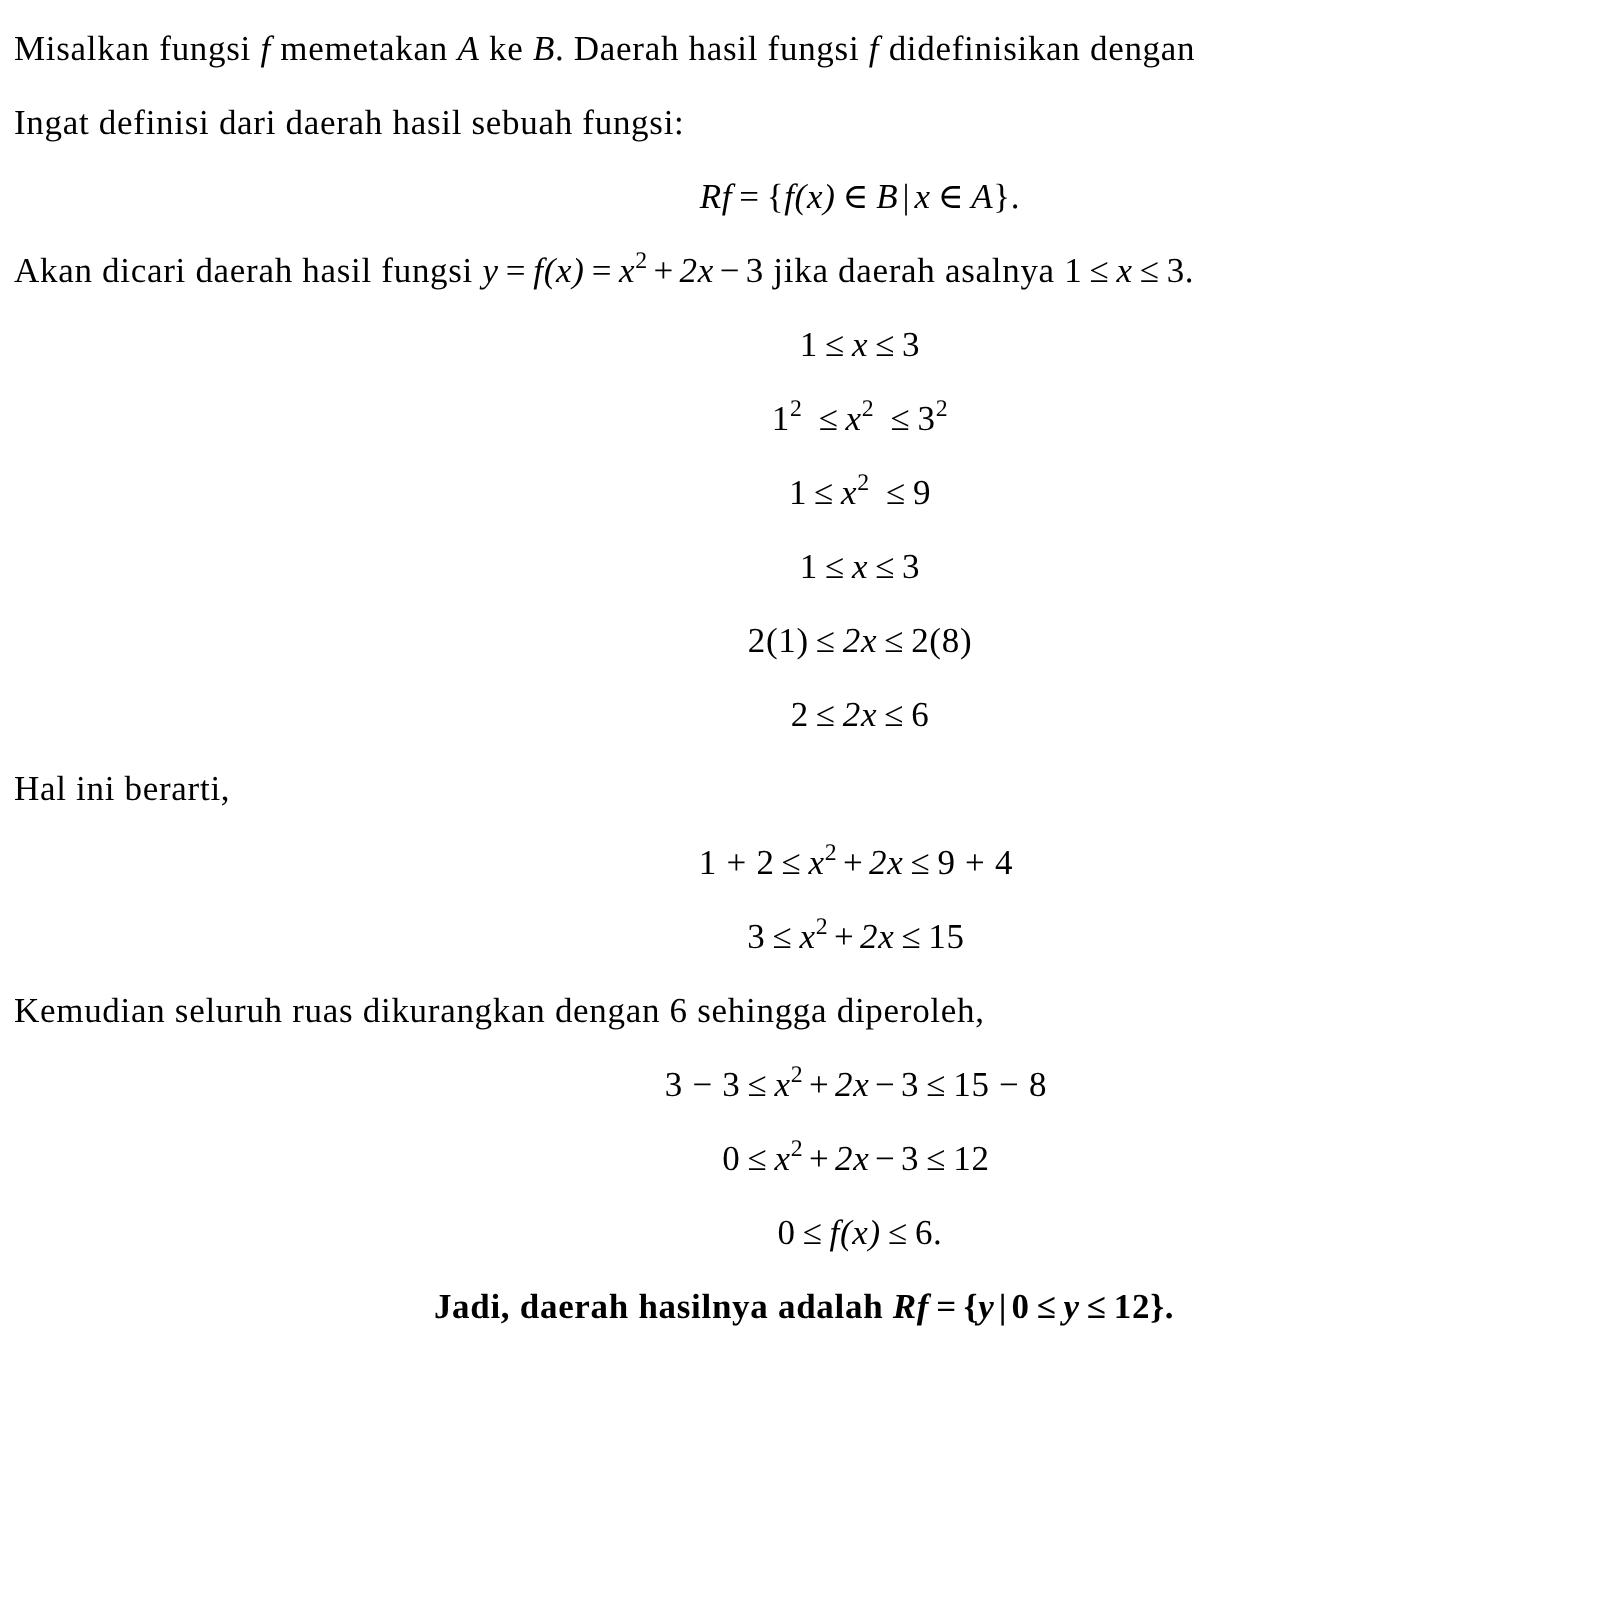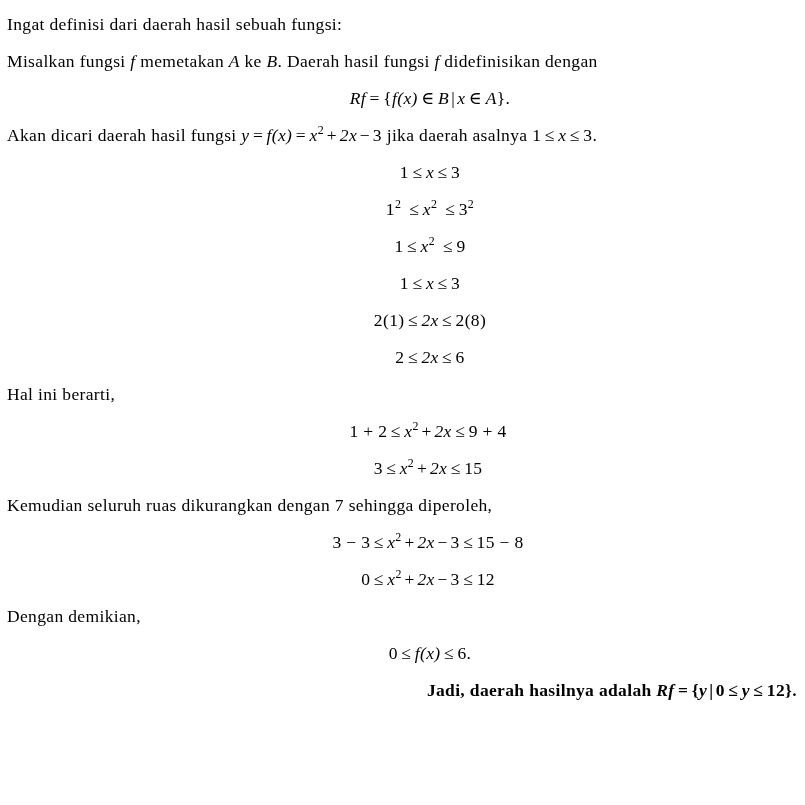--- a/index.html
+++ b/index.html
@@ -36,21 +36,21 @@
     text-align: center;
     padding-right: 0;
     
     transform: translateX(28px);
   }
   .line.eq.wide {
     transform: translateX(26px);
   }
   .line.concl {
     font-weight: bold;
-    text-align: right;
+    text-align: center;
   }
   
   .mi {
     font-style: italic;
     font-family: "Liberation Serif", "DejaVu Serif", serif;
   }
   .mbi {
     font-style: italic;
     font-weight: bold;
   }
@@ -71,23 +71,23 @@
   .sp {
     display: inline-block;
     width: 0.26em;
   }
 </style>
 </head>
 <body>
 
 <div class="page">
 
+  <div class="line body"><span>Misalkan fungsi </span><span class="mi">f</span><span> memetakan </span><span class="mi">A</span><span> ke </span><span class="mi">B</span><span>. Daerah hasil fungsi </span><span class="mi">f</span><span> didefinisikan dengan</span></div>
+
   <div class="line body">Ingat definisi dari daerah hasil sebuah fungsi:</div>
-
-  <div class="line body"><span>Misalkan fungsi </span><span class="mi">f</span><span> memetakan </span><span class="mi">A</span><span> ke </span><span class="mi">B</span><span>. Daerah hasil fungsi </span><span class="mi">f</span><span> didefinisikan dengan</span></div>
 
   <div class="line eq"><span class="mi">Rf</span><span class="rel">=</span><span>{</span><span class="mi">f</span><span class="mi">(x)</span><span class="rel">∈</span><span class="mi">B</span><span class="bar">|</span><span class="mi">x</span><span class="rel">∈</span><span class="mi">A</span><span>}.</span></div>
 
   <div class="line body"><span>Akan dicari daerah hasil fungsi </span><span class="mi">y</span><span class="rel">=</span><span class="mi">f</span><span class="mi">(x)</span><span class="rel">=</span><span class="mi">x</span><span class="sup">2</span><span class="op">+</span><span class="mi">2x</span><span class="op">−</span><span>3</span><span> jika daerah asalnya </span><span>1</span><span class="rel">≤</span><span class="mi">x</span><span class="rel">≤</span><span>3.</span></div>
 
 
   <div class="line eq"><span>1</span><span class="rel">≤</span><span class="mi">x</span><span class="rel">≤</span><span>3</span></div>
 
   <div class="line eq"><span>1</span><span class="sup">2</span><span class="sp"></span><span class="rel">≤</span><span class="mi">x</span><span class="sup">2</span><span class="sp"></span><span class="rel">≤</span><span>3</span><span class="sup">2</span></div>
 
@@ -99,25 +99,24 @@
   <div class="line eq"><span>2(1)</span><span class="rel">≤</span><span class="mi">2x</span><span class="rel">≤</span><span>2(8)</span></div>
 
   <div class="line eq"><span>2</span><span class="rel">≤</span><span class="mi">2x</span><span class="rel">≤</span><span>6</span></div>
 
   <div class="line body">Hal ini berarti,</div>
 
   <div class="line eq wide"><span>1 + 2</span><span class="rel">≤</span><span class="mi">x</span><span class="sup">2</span><span class="op">+</span><span class="mi">2x</span><span class="rel">≤</span><span>9 + 4</span></div>
 
   <div class="line eq wide"><span>3</span><span class="rel">≤</span><span class="mi">x</span><span class="sup">2</span><span class="op">+</span><span class="mi">2x</span><span class="rel">≤</span><span>15</span></div>
 
-  <div class="line body">Kemudian seluruh ruas dikurangkan dengan 7 sehingga diperoleh,</div>
+  <div class="line body">Kemudian seluruh ruas dikurangkan dengan 6 sehingga diperoleh,</div>
 
   <div class="line eq wide"><span>3 − 3</span><span class="rel">≤</span><span class="mi">x</span><span class="sup">2</span><span class="op">+</span><span class="mi">2x</span><span class="op">−</span><span>3</span><span class="rel">≤</span><span>15 − 8</span></div>
 
   <div class="line eq wide"><span>0</span><span class="rel">≤</span><span class="mi">x</span><span class="sup">2</span><span class="op">+</span><span class="mi">2x</span><span class="op">−</span><span>3</span><span class="rel">≤</span><span>12</span></div>
 
-  <div class="line body">Dengan demikian,</div>
 
   <div class="line eq"><span>0</span><span class="rel">≤</span><span class="mi">f</span><span class="mi">(x)</span><span class="rel">≤</span><span>6.</span></div>
 
   <div class="line concl"><span>Jadi, daerah hasilnya adalah </span><span class="mbi">Rf</span><span class="rel">=</span><span>{</span><span class="mbi">y</span><span class="bar">|</span><span>0</span><span class="rel">≤</span><span class="mbi">y</span><span class="rel">≤</span><span>12</span><span>}.</span></div>
 
 </div>
 
 </body></html>

